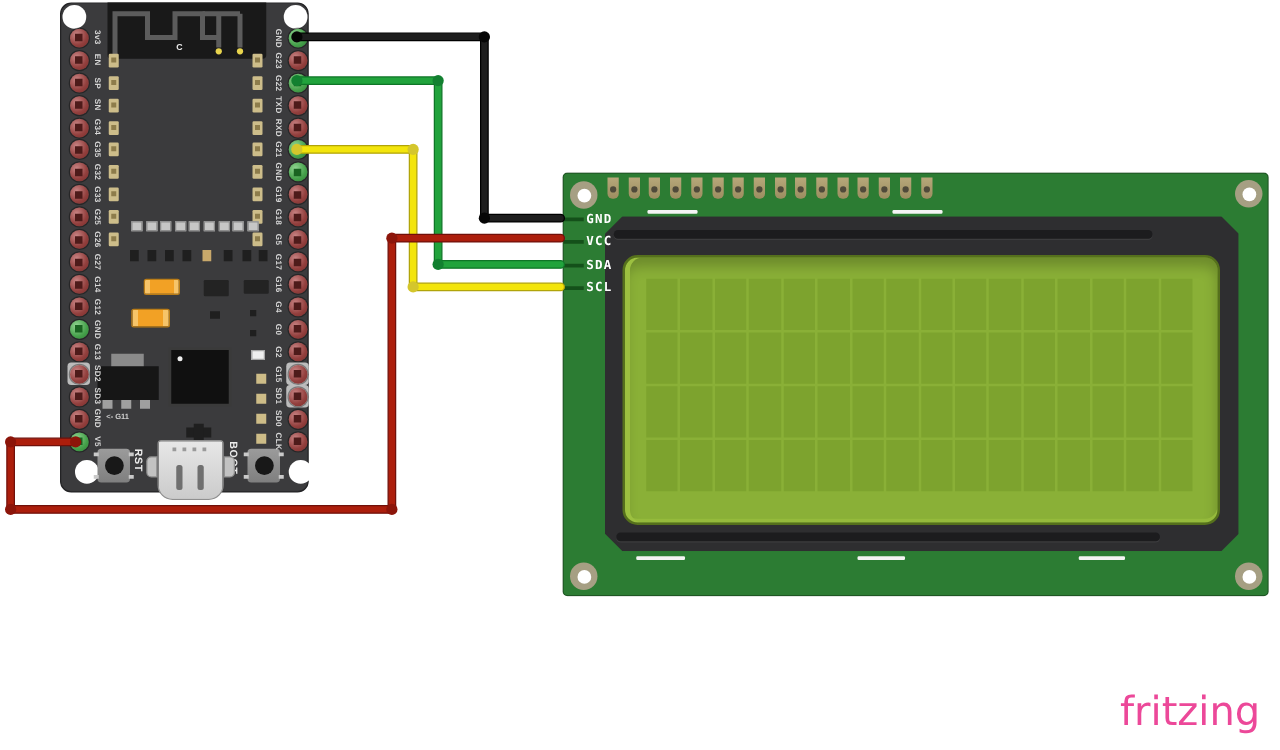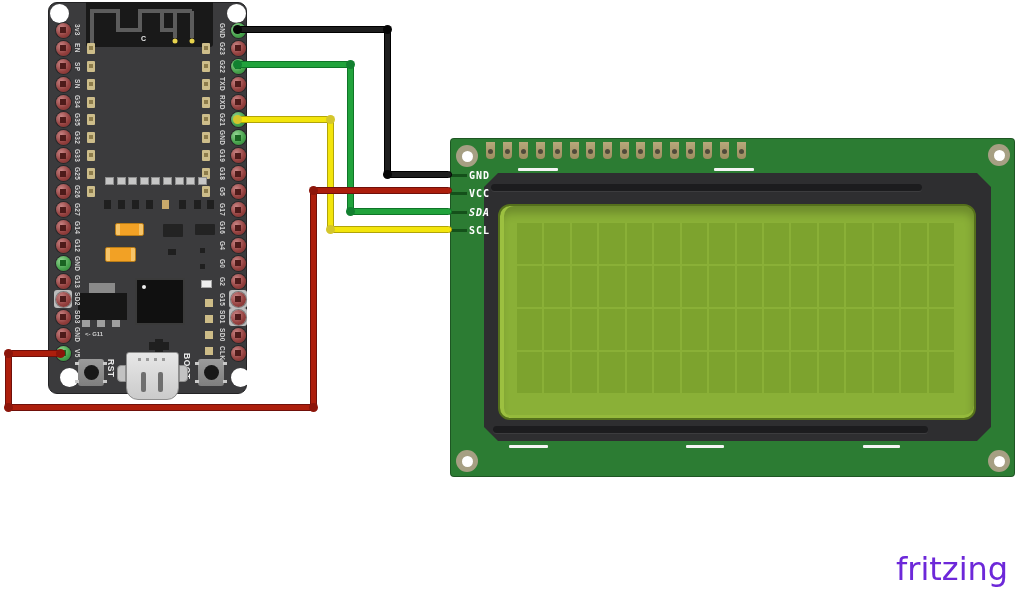--- a/index.html
+++ b/index.html
@@ -76,21 +76,21 @@
   .groove{position:absolute;height:7px;background:#1c1c1e;border-radius:4px;box-shadow:0 1px 0 rgba(255,255,255,.07);}
   #screen{position:absolute;left:47px;top:65px;width:478px;height:216px;background:#8ab037;
           border:2px solid #55701c;border-radius:12px;box-sizing:border-box;
           box-shadow:inset 4px 0 0 #9cc040,inset 0 -3px 0 #95ba3c,inset 0 7px 10px rgba(0,0,0,.22);}
   #chargrid{position:absolute;left:17px;top:17px;width:437px;height:170px;display:grid;gap:2px;}
   .cell{background:#7da32e;}
   .trace{position:absolute;left:0;width:16px;height:2.5px;background:#14501a;}
   .lcdlab{position:absolute;left:18px;height:13px;display:flex;align-items:center;
           font:bold 10px "DejaVu Sans Mono",monospace;color:#ffffff;letter-spacing:1px;}
   
-  #wm{position:absolute;left:896px;top:550px;font:400 32px "DejaVu Sans",sans-serif;color:#6d28d9;letter-spacing:0;}
+  #wm{position:absolute;left:896px;top:550px;font:400 32px "DejaVu Sans",sans-serif;color:#ec4899;letter-spacing:0;}
 </style>
 </head>
 <body>
 
 <div id="canvas">
 
   <div id="esp">
     <div class="hole-w" style="left:.5px;top:.5px;"></div>
     <div class="hole-w" style="left:177.5px;top:.5px;"></div>
     <div class="hole-w" style="left:10.5px;top:364.5px;"></div>
@@ -385,21 +385,21 @@
           <div class="cell"></div>
         </div>
     </div>
 
     <div class="trace" style="top:35px;"></div>
     <div class="trace" style="top:53px;"></div>
     <div class="trace" style="top:72px;"></div>
     <div class="trace" style="top:90px;"></div>
     <div class="lcdlab" style="top:29.5px;">GND</div>
     <div class="lcdlab" style="top:47.5px;">VCC</div>
-    <div class="lcdlab" style="top:66.5px;font-style:italic;">SDA</div>
+    <div class="lcdlab" style="top:66.5px;">SDA</div>
     <div class="lcdlab" style="top:84.5px;">SCL</div>
   <div class="lcdpin" style="left: 35px;"></div>
       <div class="lcdpin" style="left: 51.7px;"></div>
       <div class="lcdpin" style="left: 68.4px;"></div>
       <div class="lcdpin" style="left: 85.1px;"></div>
       <div class="lcdpin" style="left: 101.8px;"></div>
       <div class="lcdpin" style="left: 118.5px;"></div>
       <div class="lcdpin" style="left: 135.2px;"></div>
       <div class="lcdpin" style="left: 151.9px;"></div>
       <div class="lcdpin" style="left: 168.6px;"></div>

